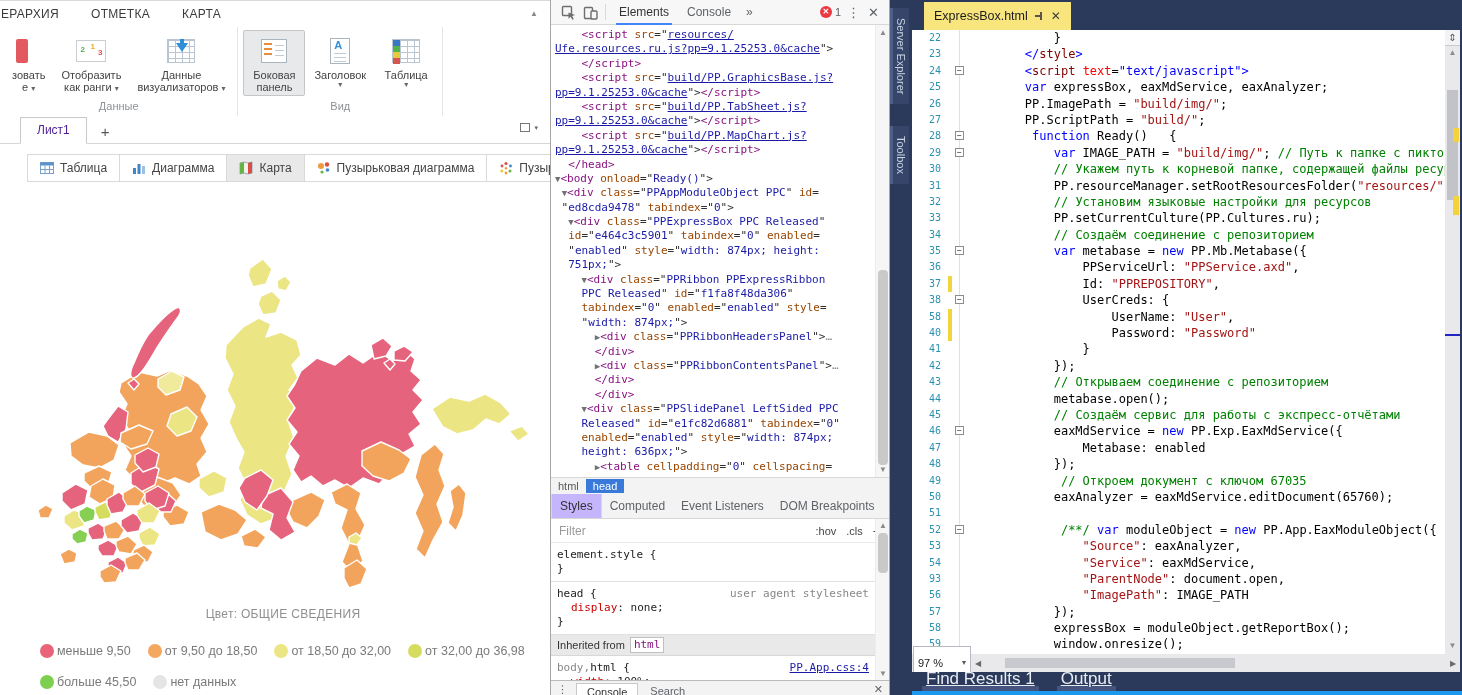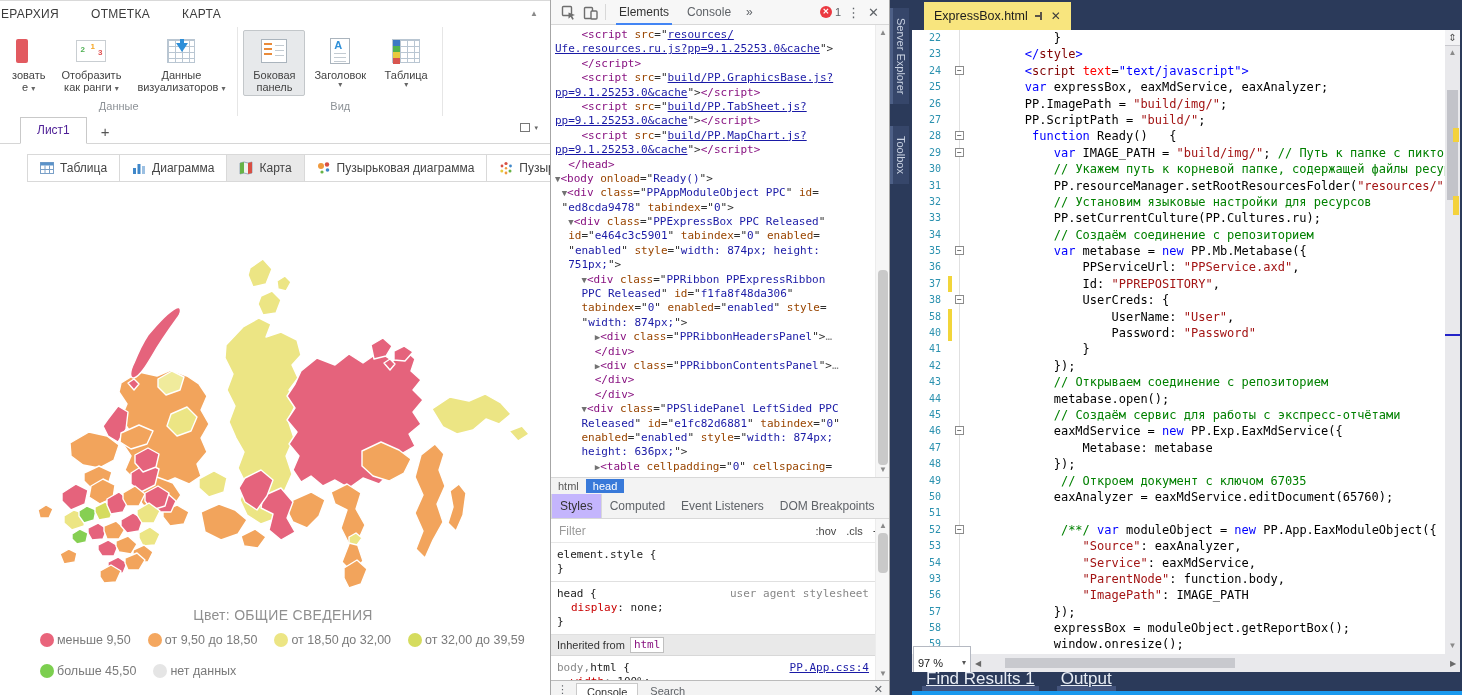--- a/index.html
+++ b/index.html
@@ -60,21 +60,21 @@
   .sheetwin .darr{font-size:7px;}
 
   .viewtabs{display:inline-flex;margin:10px 0 0 28px;white-space:nowrap;}
   .vtab2{display:flex;align-items:center;gap:6px;border:1px solid #d9d9d9;margin-left:-1px;
          padding:6px 12px;font-size:12px;color:#444;background:#fff;}
   .vtab2.active{background:#e9e9e9;}
   .vticon{width:14px;height:14px;flex:0 0 auto;}
 
   .mapwrap{position:absolute;left:0;top:192px;width:550px;height:416px;}
   .legend{position:absolute;left:40px;right:24px;top:606px;}
-  .legend-title{text-align:center;font-size:14px;color:#8f8f8f;letter-spacing:.3px;margin-bottom:10px;}
+  .legend-title{text-align:center;font-size:12px;color:#8f8f8f;letter-spacing:.3px;margin-bottom:23px;}
   .lgitems{display:flex;flex-wrap:wrap;column-gap:16px;row-gap:6px;gap:17px;}
   .lgitem{display:flex;align-items:center;gap:3px;}
   .lgdot{width:14px;height:14px;border-radius:50%;}
   .lgtext{font-size:12.5px;color:#7a7a7a;}
 
   
   .devtools{position:absolute;left:550px;top:0;width:340px;height:695px;background:#fff;
             border-left:1px solid #a6a6a6;border-right:1px solid #a6a6a6;}
   .dt-topbar{display:flex;align-items:center;height:25px;background:#f7f7f7;border-bottom:1px solid #d8d8d8;padding:0 6px;}
   .dt-ic{display:flex;align-items:center;justify-content:center;width:22px;height:20px;color:#6e6e6e;}
@@ -420,21 +420,21 @@
           <span class="lgitem">
             <span class="lgdot" style="background: rgb(244, 167, 95);"></span>
             <span class="lgtext">от 9,50 до 18,50</span>
           </span>
           <span class="lgitem">
             <span class="lgdot" style="background: rgb(236, 229, 132);"></span>
             <span class="lgtext">от 18,50 до 32,00</span>
           </span>
           <span class="lgitem">
             <span class="lgdot" style="background: rgb(213, 220, 94);"></span>
-            <span class="lgtext">от 32,00 до 39,59</span>
+            <span class="lgtext">от 32,00 до 36,98</span>
           </span>
           <span class="lgitem">
             <span class="lgdot" style="background: rgb(124, 207, 79);"></span>
             <span class="lgtext">больше 45,50</span>
           </span>
           <span class="lgitem">
             <span class="lgdot" style="background: rgb(229, 229, 229);"></span>
             <span class="lgtext">нет данных</span>
           </span>
         </div>
@@ -582,29 +582,29 @@
           <div class="vrow"><span class="vnum">37</span><span class="vchg on"></span><span class="vfold"></span><span class="vtext"><span class="vs-p">                Id: </span><span class="vs-st">"PPREPOSITORY"</span><span class="vs-p">,</span></span></div>
           <div class="vrow"><span class="vnum">38</span><span class="vchg"></span><span class="vfold"><span class="vfoldbox">−</span></span><span class="vtext"><span class="vs-p">                UserCreds: {</span></span></div>
           <div class="vrow"><span class="vnum">58</span><span class="vchg on"></span><span class="vfold"></span><span class="vtext"><span class="vs-p">                    UserName: </span><span class="vs-st">"User"</span><span class="vs-p">,</span></span></div>
           <div class="vrow"><span class="vnum">40</span><span class="vchg on"></span><span class="vfold"></span><span class="vtext"><span class="vs-p">                    Password: </span><span class="vs-st">"Password"</span></span></div>
           <div class="vrow"><span class="vnum">41</span><span class="vchg"></span><span class="vfold"></span><span class="vtext"><span class="vs-p">                }</span></span></div>
           <div class="vrow"><span class="vnum">42</span><span class="vchg"></span><span class="vfold"></span><span class="vtext"><span class="vs-p">            });</span></span></div>
           <div class="vrow"><span class="vnum">43</span><span class="vchg"></span><span class="vfold"></span><span class="vtext"><span class="vs-p">            </span><span class="vs-c">// Открываем соединение с репозиторием</span></span></div>
           <div class="vrow"><span class="vnum">44</span><span class="vchg"></span><span class="vfold"></span><span class="vtext"><span class="vs-p">            metabase.open();</span></span></div>
           <div class="vrow"><span class="vnum">45</span><span class="vchg"></span><span class="vfold"></span><span class="vtext"><span class="vs-p">            </span><span class="vs-c">// Создаём сервис для работы с экспресс-отчётами</span></span></div>
           <div class="vrow"><span class="vnum">46</span><span class="vchg"></span><span class="vfold"><span class="vfoldbox">−</span></span><span class="vtext"><span class="vs-p">            eaxMdService = </span><span class="vs-k">new</span><span class="vs-p"> PP.Exp.EaxMdService({</span></span></div>
-          <div class="vrow"><span class="vnum">47</span><span class="vchg"></span><span class="vfold"></span><span class="vtext"><span class="vs-p">                Metabase: metabase</span></span></div>
+          <div class="vrow"><span class="vnum">47</span><span class="vchg"></span><span class="vfold"></span><span class="vtext"><span class="vs-p">                Metabase: enabled</span></span></div>
           <div class="vrow"><span class="vnum">48</span><span class="vchg"></span><span class="vfold"></span><span class="vtext"><span class="vs-p">            });</span></span></div>
           <div class="vrow"><span class="vnum">49</span><span class="vchg"></span><span class="vfold"></span><span class="vtext"><span class="vs-p">             </span><span class="vs-c">// Откроем документ с ключом 67035</span></span></div>
           <div class="vrow"><span class="vnum">50</span><span class="vchg"></span><span class="vfold"></span><span class="vtext"><span class="vs-p">            eaxAnalyzer = eaxMdService.editDocument(65760);</span></span></div>
           <div class="vrow"><span class="vnum">51</span><span class="vchg"></span><span class="vfold"></span><span class="vtext"><span class="vs-p"></span></span></div>
           <div class="vrow"><span class="vnum">52</span><span class="vchg"></span><span class="vfold"><span class="vfoldbox">−</span></span><span class="vtext"><span class="vs-p">             </span><span class="vs-c">/**/</span><span class="vs-p"> </span><span class="vs-k">var</span><span class="vs-p"> moduleObject = </span><span class="vs-k">new</span><span class="vs-p"> PP.App.EaxModuleObject({</span></span></div>
           <div class="vrow"><span class="vnum">53</span><span class="vchg"></span><span class="vfold"></span><span class="vtext"><span class="vs-p">                </span><span class="vs-st">"Source"</span><span class="vs-p">: eaxAnalyzer,</span></span></div>
           <div class="vrow"><span class="vnum">54</span><span class="vchg"></span><span class="vfold"></span><span class="vtext"><span class="vs-p">                </span><span class="vs-st">"Service"</span><span class="vs-p">: eaxMdService,</span></span></div>
-          <div class="vrow"><span class="vnum">93</span><span class="vchg"></span><span class="vfold"></span><span class="vtext"><span class="vs-p">                </span><span class="vs-st">"ParentNode"</span><span class="vs-p">: function.body,</span></span></div>
+          <div class="vrow"><span class="vnum">93</span><span class="vchg"></span><span class="vfold"></span><span class="vtext"><span class="vs-p">                </span><span class="vs-st">"ParentNode"</span><span class="vs-p">: document.open,</span></span></div>
           <div class="vrow"><span class="vnum">56</span><span class="vchg"></span><span class="vfold"></span><span class="vtext"><span class="vs-p">                </span><span class="vs-st">"ImagePath"</span><span class="vs-p">: IMAGE_PATH</span></span></div>
           <div class="vrow"><span class="vnum">57</span><span class="vchg"></span><span class="vfold"></span><span class="vtext"><span class="vs-p">            });</span></span></div>
           <div class="vrow"><span class="vnum">58</span><span class="vchg"></span><span class="vfold"></span><span class="vtext"><span class="vs-p">            expressBox = moduleObject.getReportBox();</span></span></div>
           <div class="vrow"><span class="vnum">59</span><span class="vchg"></span><span class="vfold"></span><span class="vtext"><span class="vs-p">            window.onresize();</span></span></div>
         </div>
 
       <div class="vsb">
         <span class="vsb-grip">⇕</span>
         <span class="sbarrow" style="top:18px;width:15px;">▲</span>
         <span class="vsb-thumb"></span>

